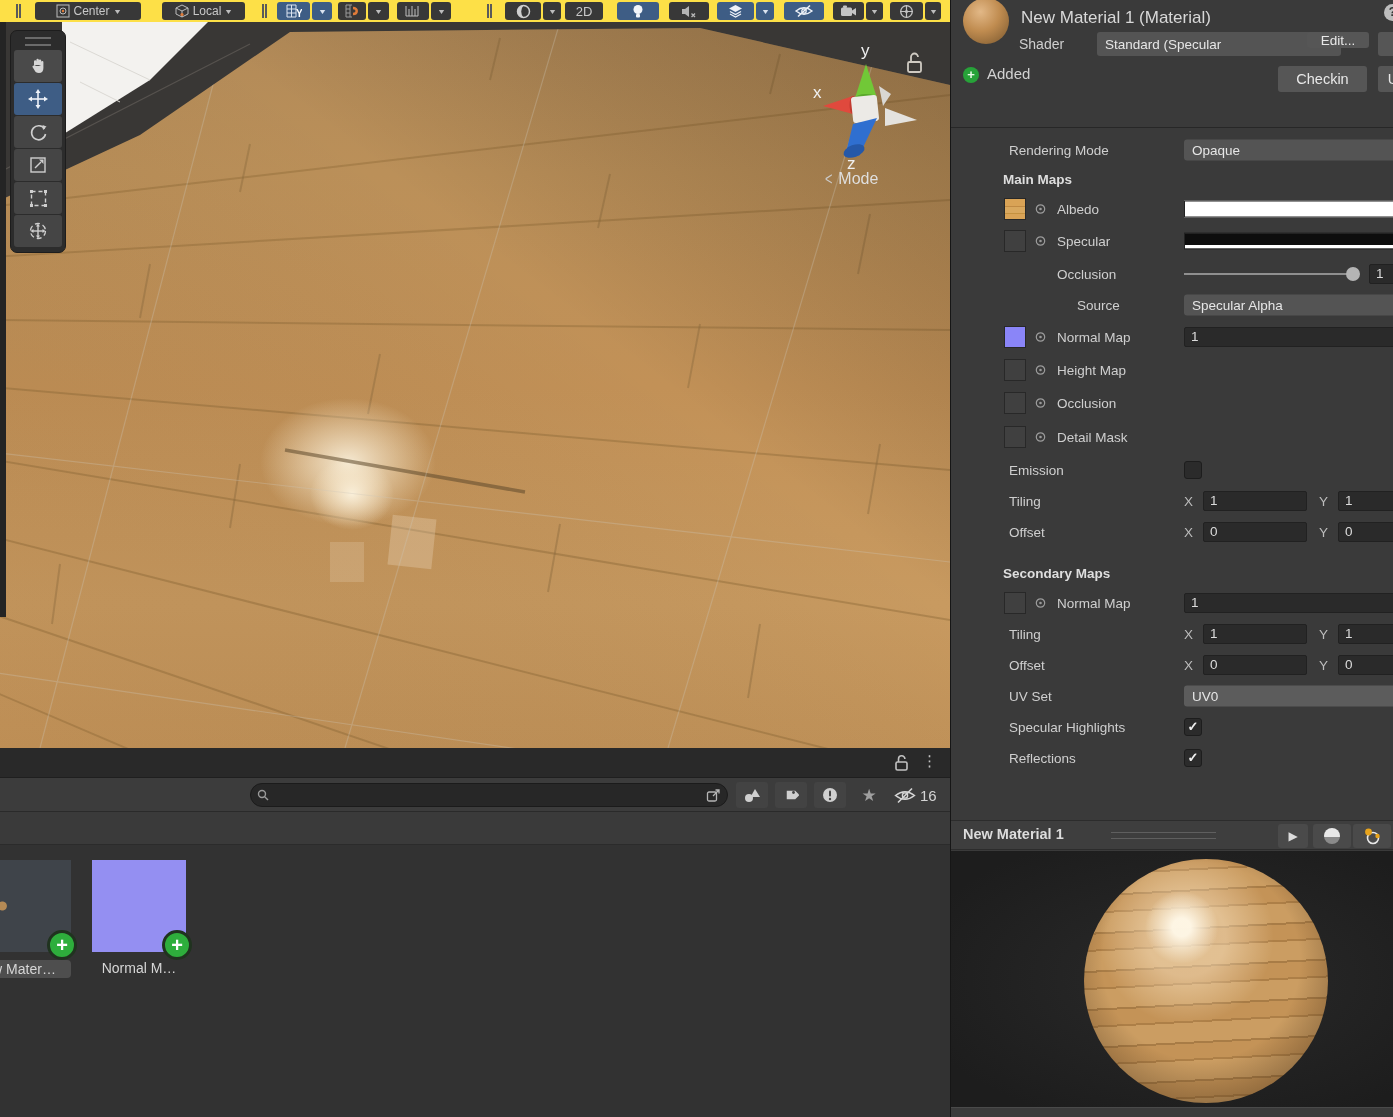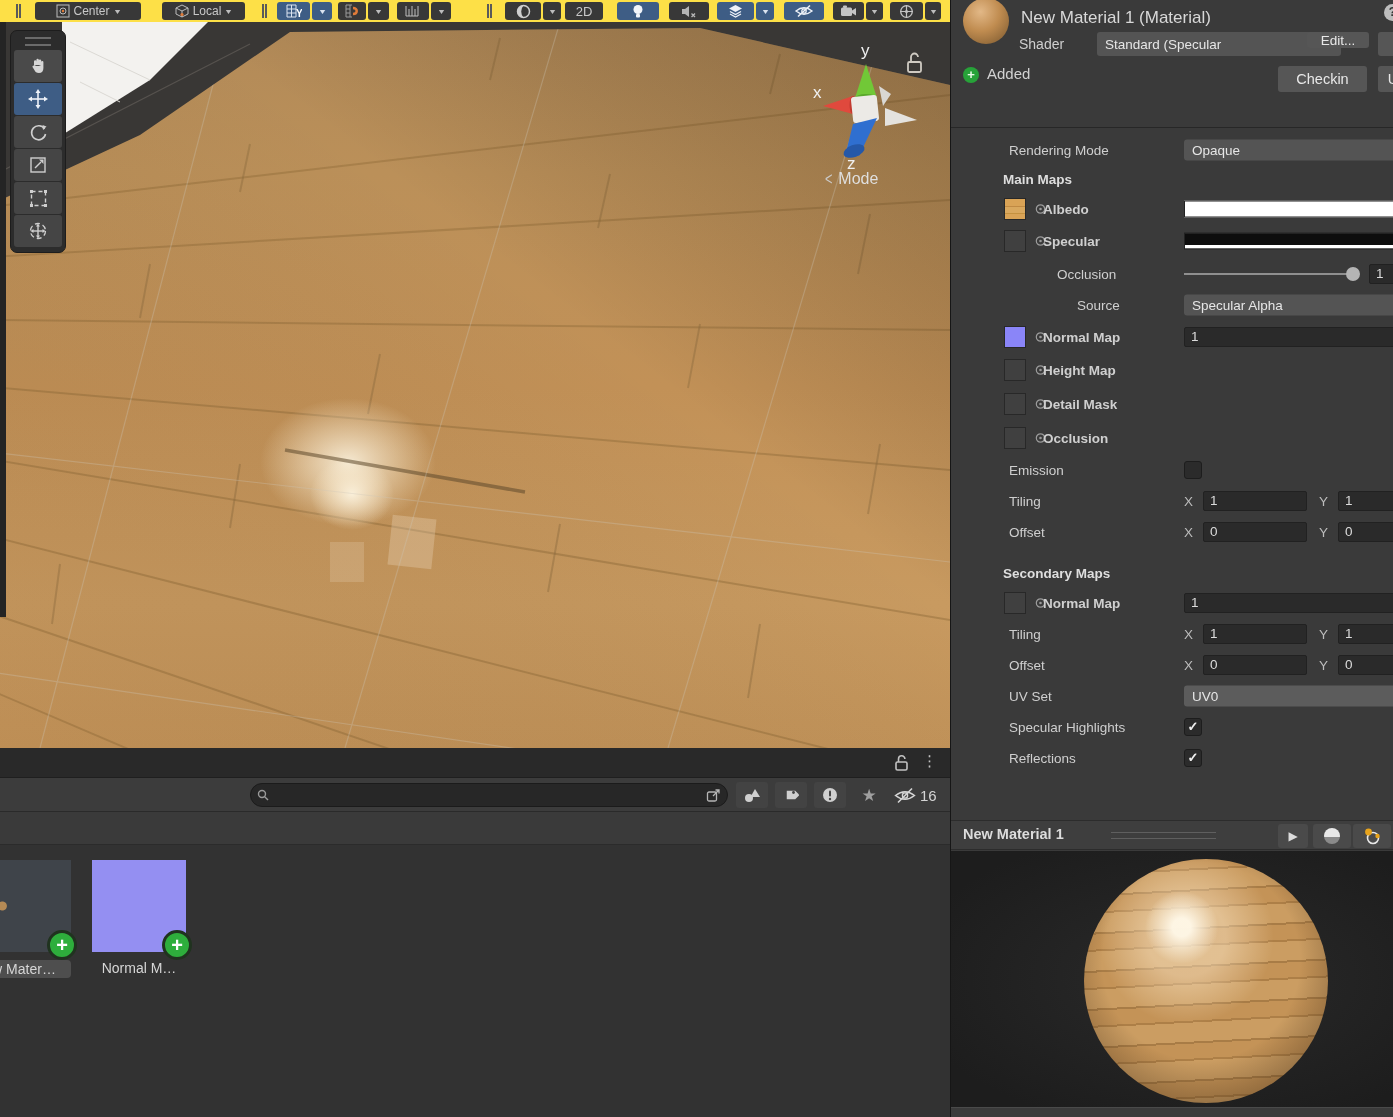--- a/index.html
+++ b/index.html
@@ -86,21 +86,21 @@
              background:#27a239; color:#eafbe9; font-size:13px; font-weight:bold; text-align:center; line-height:15px; }
   .vc-status { position:absolute; left:36px; top:65px; color:#d2d2d2; font-size:15px; }
   .checkin-btn { position:absolute; left:327px; top:66px; width:89px; height:26px; font-size:14.5px; }
   .cut-btn2 { position:absolute; left:427px; top:66px; width:30px; height:26px; font-size:14.5px; }
 
   .insp-body { position:relative; }
   .irow { position:relative; height:31px; }
   .irow .ilabel { position:absolute; left:52px; top:50%; transform:translateY(-50%);
                   color:#cfcfcf; font-size:13.5px; white-space:nowrap;margin-left:6px; }
   .irow .ilabel.ind1 { left:100px; } .irow .ilabel.ind2 { left:120px; }
-  .irow .ilabel.maplbl { left:86px;font-weight:bold; }
+  .irow .ilabel.maplbl { left:100px; }
   .hrow { position:relative; height:28px; }
   .hrow .hlabel { position:absolute; left:52px; top:50%; transform:translateY(-50%);
                   color:#dedede; font-size:13.5px; font-weight:bold; white-space:nowrap; }
   .mthumb { position:absolute; left:53px; top:50%; transform:translateY(-50%);
             width:22px; height:22px; background:#404040; border:1px solid #282828; }
   .mthumb.wood { background:linear-gradient(180deg,#d9a356 0 35%, #c08a43 35% 40%, #d9a85e 40% 70%, #c4913f 70% 75%, #d9a356 75% 100%); }
   .mthumb.purple { background:#8a85f8; }
   .picker { position:absolute; left:84px; top:50%; transform:translateY(-50%); }
   .ictrl { position:absolute; left:233px; top:50%; transform:translateY(-50%); }
   .colorfield { width:227px; height:17px; border:1px solid #222; }
@@ -602,36 +602,36 @@
 
       <div class="irow" style="height:33px">
         <div class="mthumb"></div>
         <svg class="picker" width="11" height="11" viewBox="0 0 11 11">
             <circle cx="5.5" cy="5.5" r="4.2" fill="none" stroke="#9a9a9a" stroke-width="1.2"></circle>
             <circle cx="5.5" cy="5.5" r="1.3" fill="#9a9a9a"></circle>
           </svg>
         <span class="ilabel maplbl">Height Map</span>
       </div>
 
+      <div class="irow" style="height:33px">
+        <div class="mthumb"></div>
+        <svg class="picker" width="11" height="11" viewBox="0 0 11 11">
+            <circle cx="5.5" cy="5.5" r="4.2" fill="none" stroke="#9a9a9a" stroke-width="1.2"></circle>
+            <circle cx="5.5" cy="5.5" r="1.3" fill="#9a9a9a"></circle>
+          </svg>
+        <span class="ilabel maplbl">Occlusion</span>
+      </div>
+
       <div class="irow" style="height:35px">
         <div class="mthumb"></div>
         <svg class="picker" width="11" height="11" viewBox="0 0 11 11">
             <circle cx="5.5" cy="5.5" r="4.2" fill="none" stroke="#9a9a9a" stroke-width="1.2"></circle>
             <circle cx="5.5" cy="5.5" r="1.3" fill="#9a9a9a"></circle>
           </svg>
         <span class="ilabel maplbl">Detail Mask</span>
-      </div>
-
-      <div class="irow" style="height:33px">
-        <div class="mthumb"></div>
-        <svg class="picker" width="11" height="11" viewBox="0 0 11 11">
-            <circle cx="5.5" cy="5.5" r="4.2" fill="none" stroke="#9a9a9a" stroke-width="1.2"></circle>
-            <circle cx="5.5" cy="5.5" r="1.3" fill="#9a9a9a"></circle>
-          </svg>
-        <span class="ilabel maplbl">Occlusion</span>
       </div>
 
       <div class="irow">
         <span class="ilabel">Emission</span>
         <div class="checkbox"></div>
       </div>
 
       <div class="irow xy">
         <span class="ilabel">Tiling</span>
         <span class="axlabel x-l">X</span>

